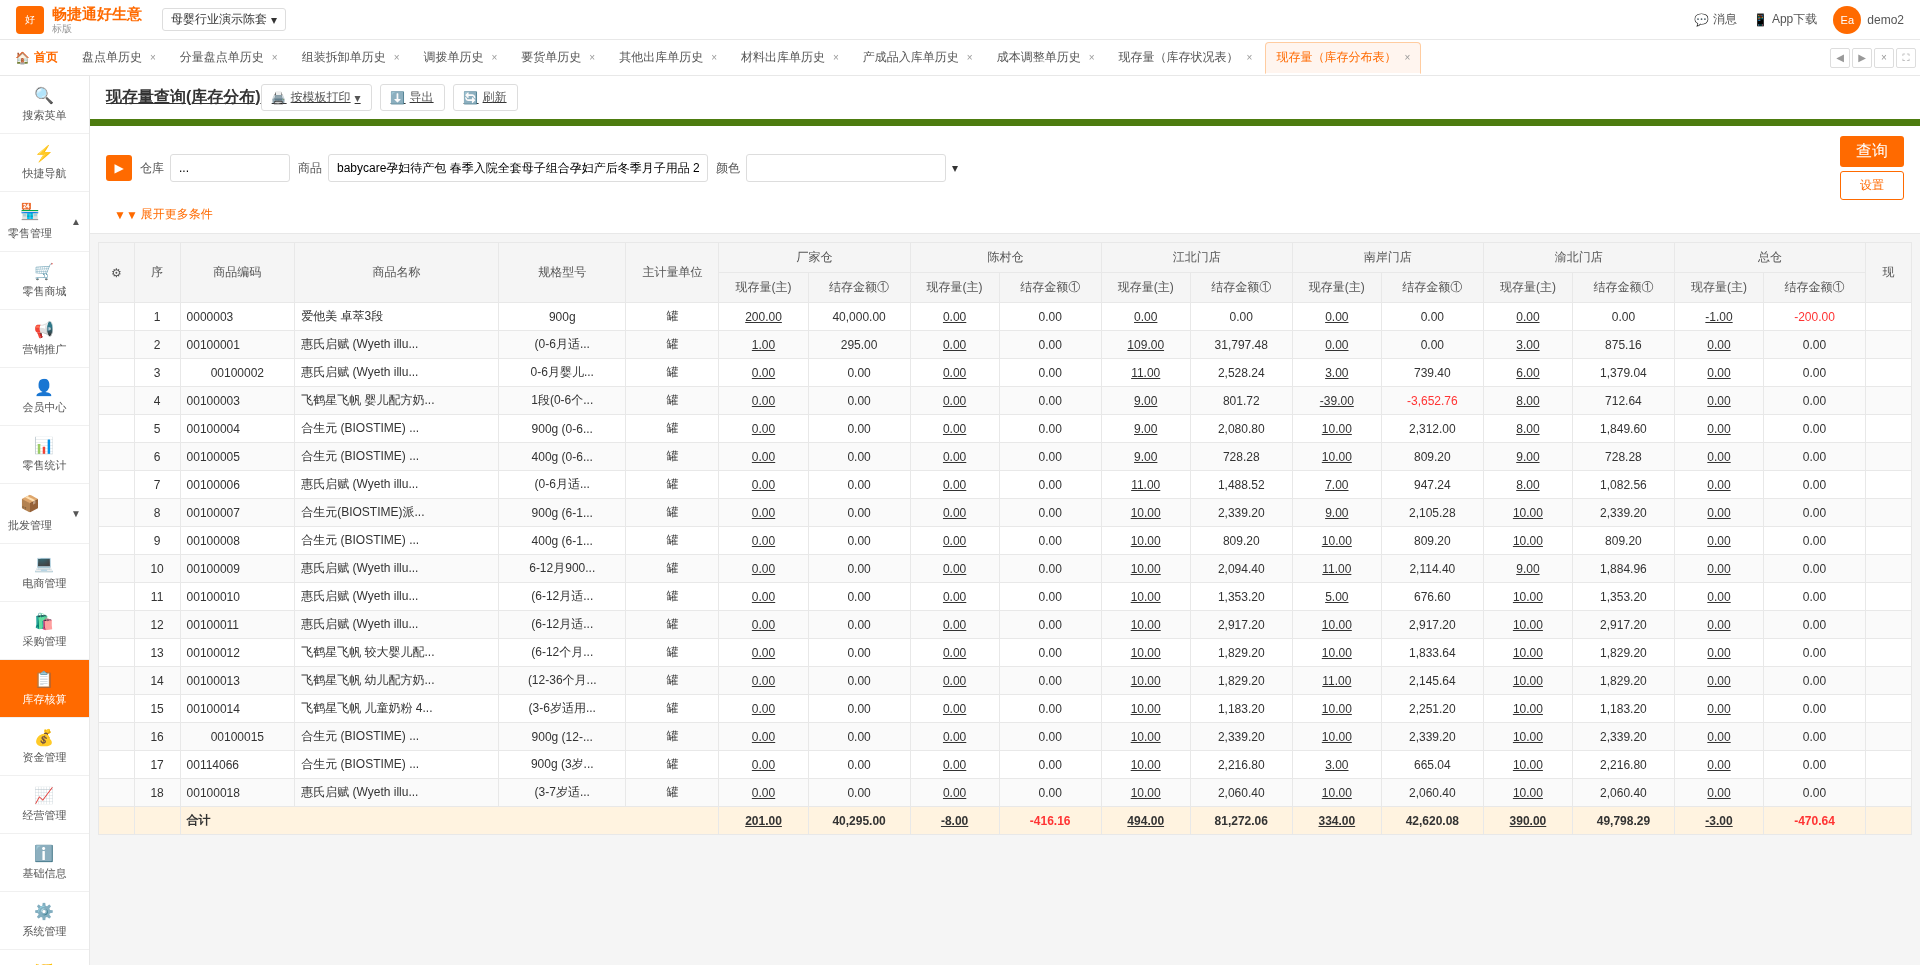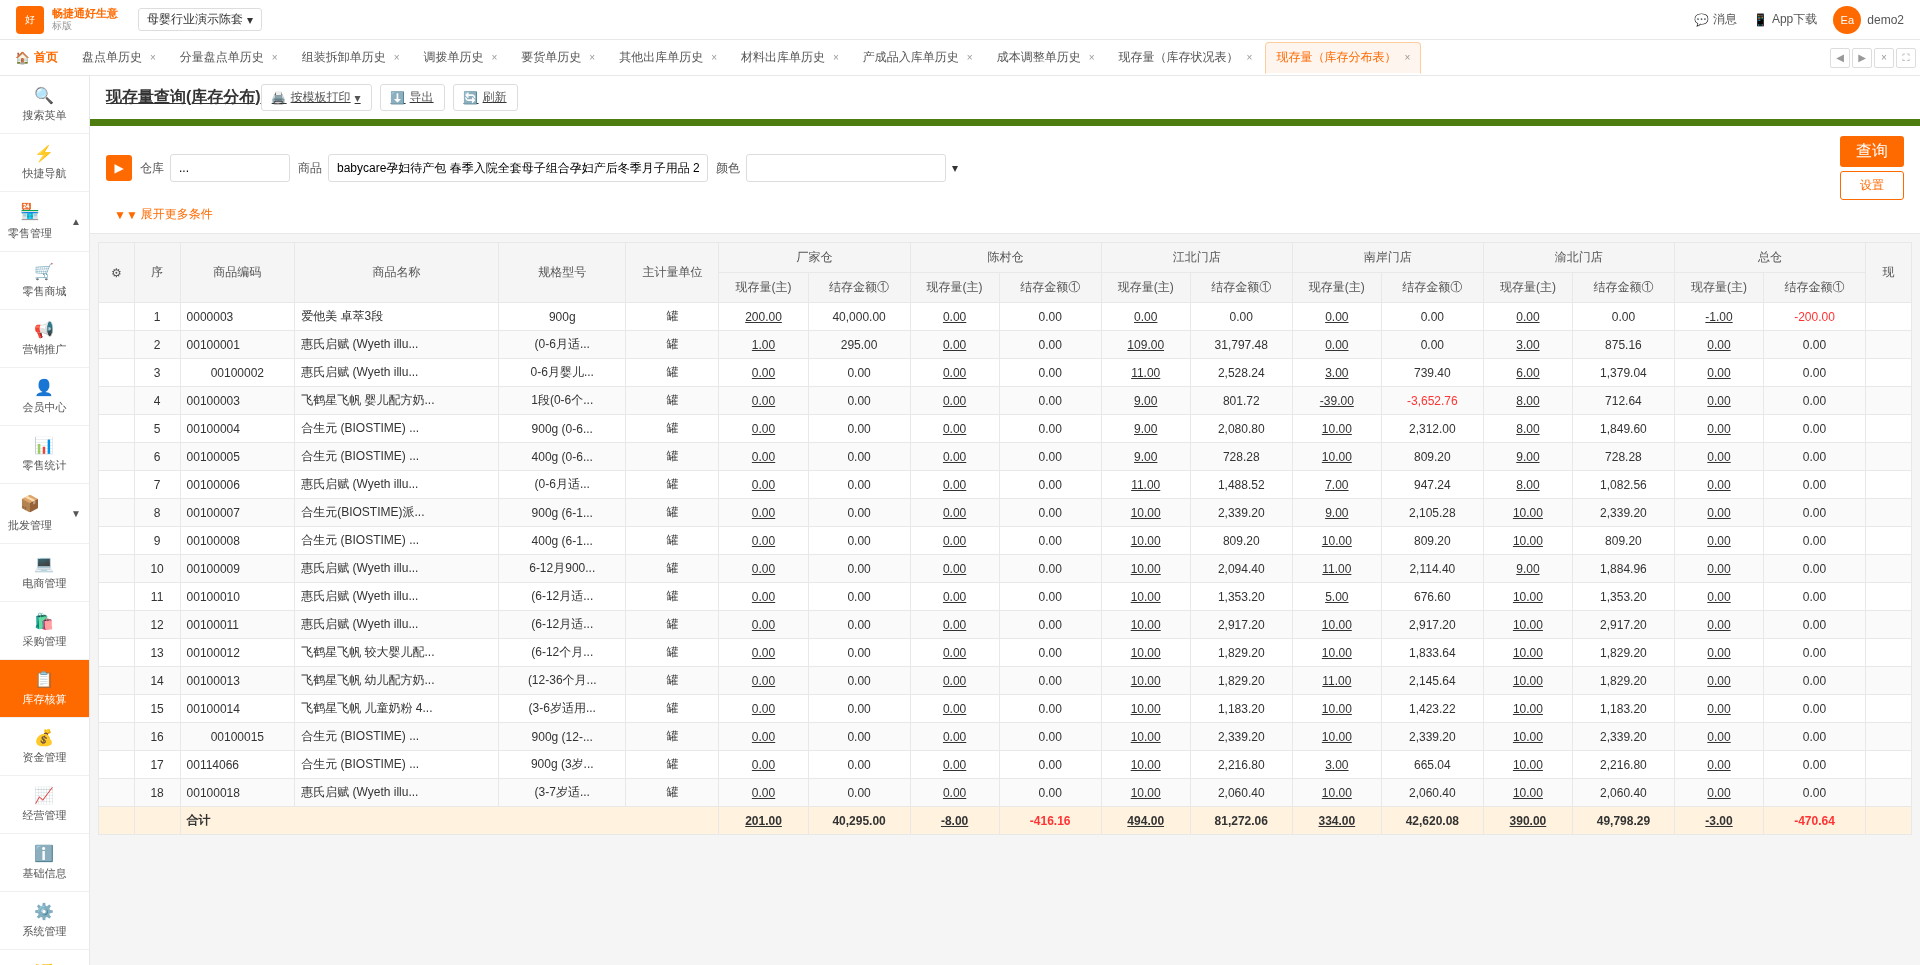--- a/index.html
+++ b/index.html
@@ -72,21 +72,21 @@
     .warehouse-header { background: #e8f4ff; }
     .total-header { background: #e8ffe8; }
   </style>
 </head>
 <body>
 
 <div class="top-bar">
   <div class="top-bar-left">
     <div class="logo-icon">好</div>
     <div style="display:flex;flex-direction:column;line-height:1.2">
-      <span style="color:#ff6a00;font-weight:bold;font-size:11px">畅捷通好生意</span>
+      <span style="color:#ff6a00;font-weight:bold;font-size:15px">畅捷通好生意</span>
       <span style="color:#999;font-size:10px">标版</span>
     </div>
     <div style="display:flex;align-items:center;gap:4px;margin-left:12px;border:1px solid #ddd;padding:2px 8px;border-radius:3px;cursor:pointer">
       <span>母婴行业演示陈套</span>
       <span>▾</span>
     </div>
   </div>
   <div class="top-bar-right">
     <span>
       <span>💬</span>
@@ -625,21 +625,21 @@
     <td style="text-align:left;max-width:160px;overflow:hidden;text-overflow:ellipsis">飞鹤星飞帆 儿童奶粉 4...</td>
     <td>(3-6岁适用...</td>
     <td>罐</td>
     <td class="underline-num">0.00</td>
     <td>0.00</td>
     <td class="underline-num">0.00</td>
     <td>0.00</td>
     <td class="underline-num">10.00</td>
     <td>1,183.20</td>
     <td class="underline-num">10.00</td>
-    <td class="">1,423.22</td>
+    <td class="">2,251.20</td>
     <td class="underline-num">10.00</td>
     <td>1,183.20</td>
     <td class="underline-num">0.00</td>
     <td class="">0.00</td>
     <td></td>
   </tr>
             <tr>
     <td></td>
     <td>16</td>
     <td style="text-align:center">00100015</td>

